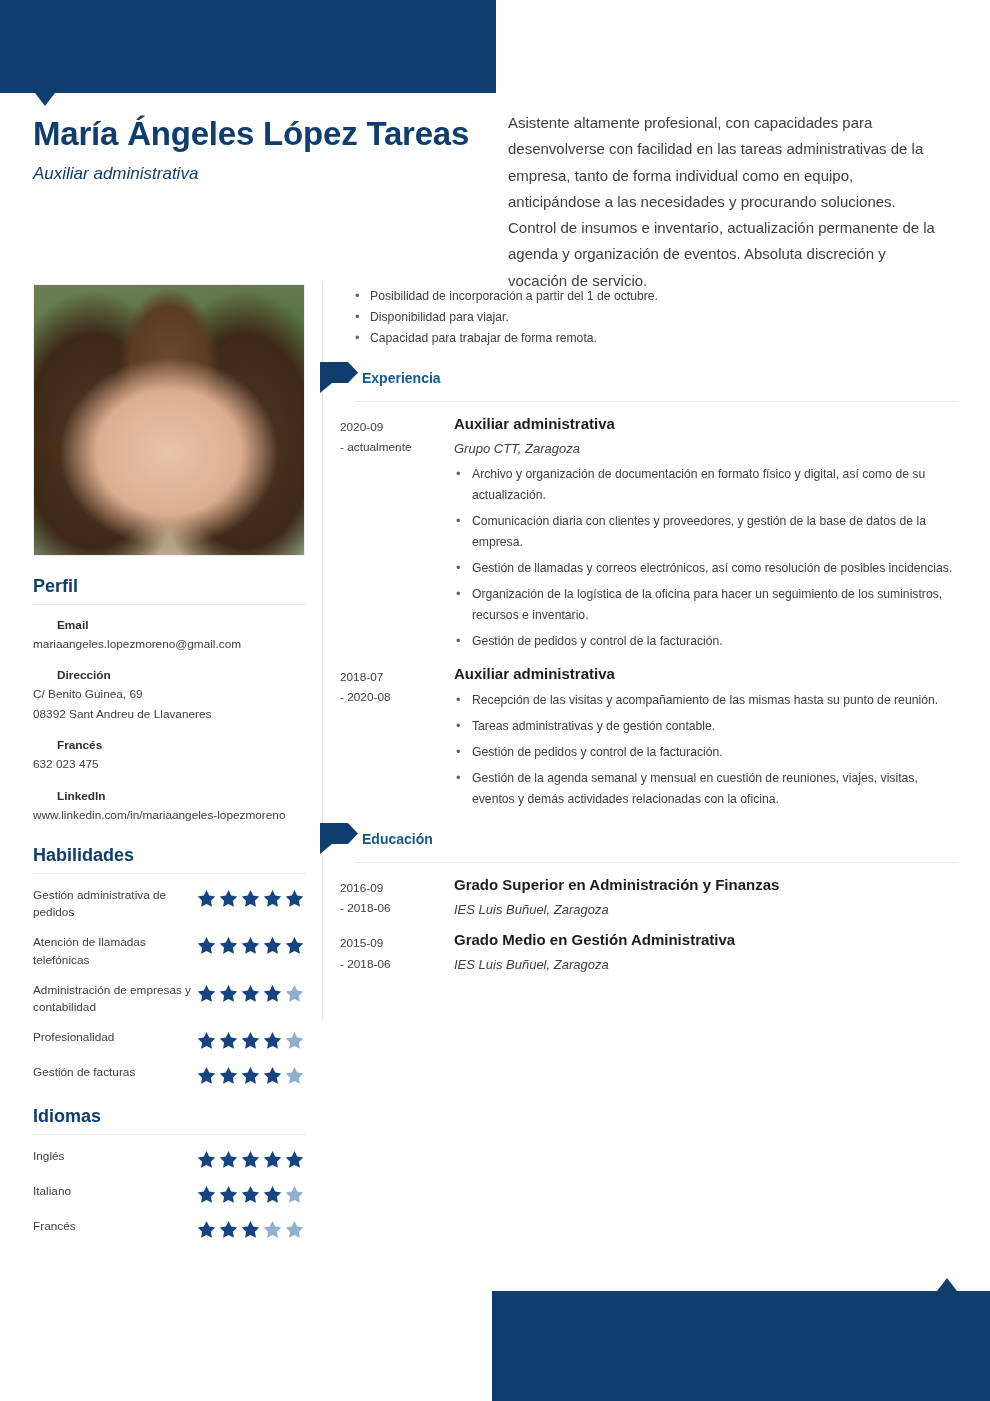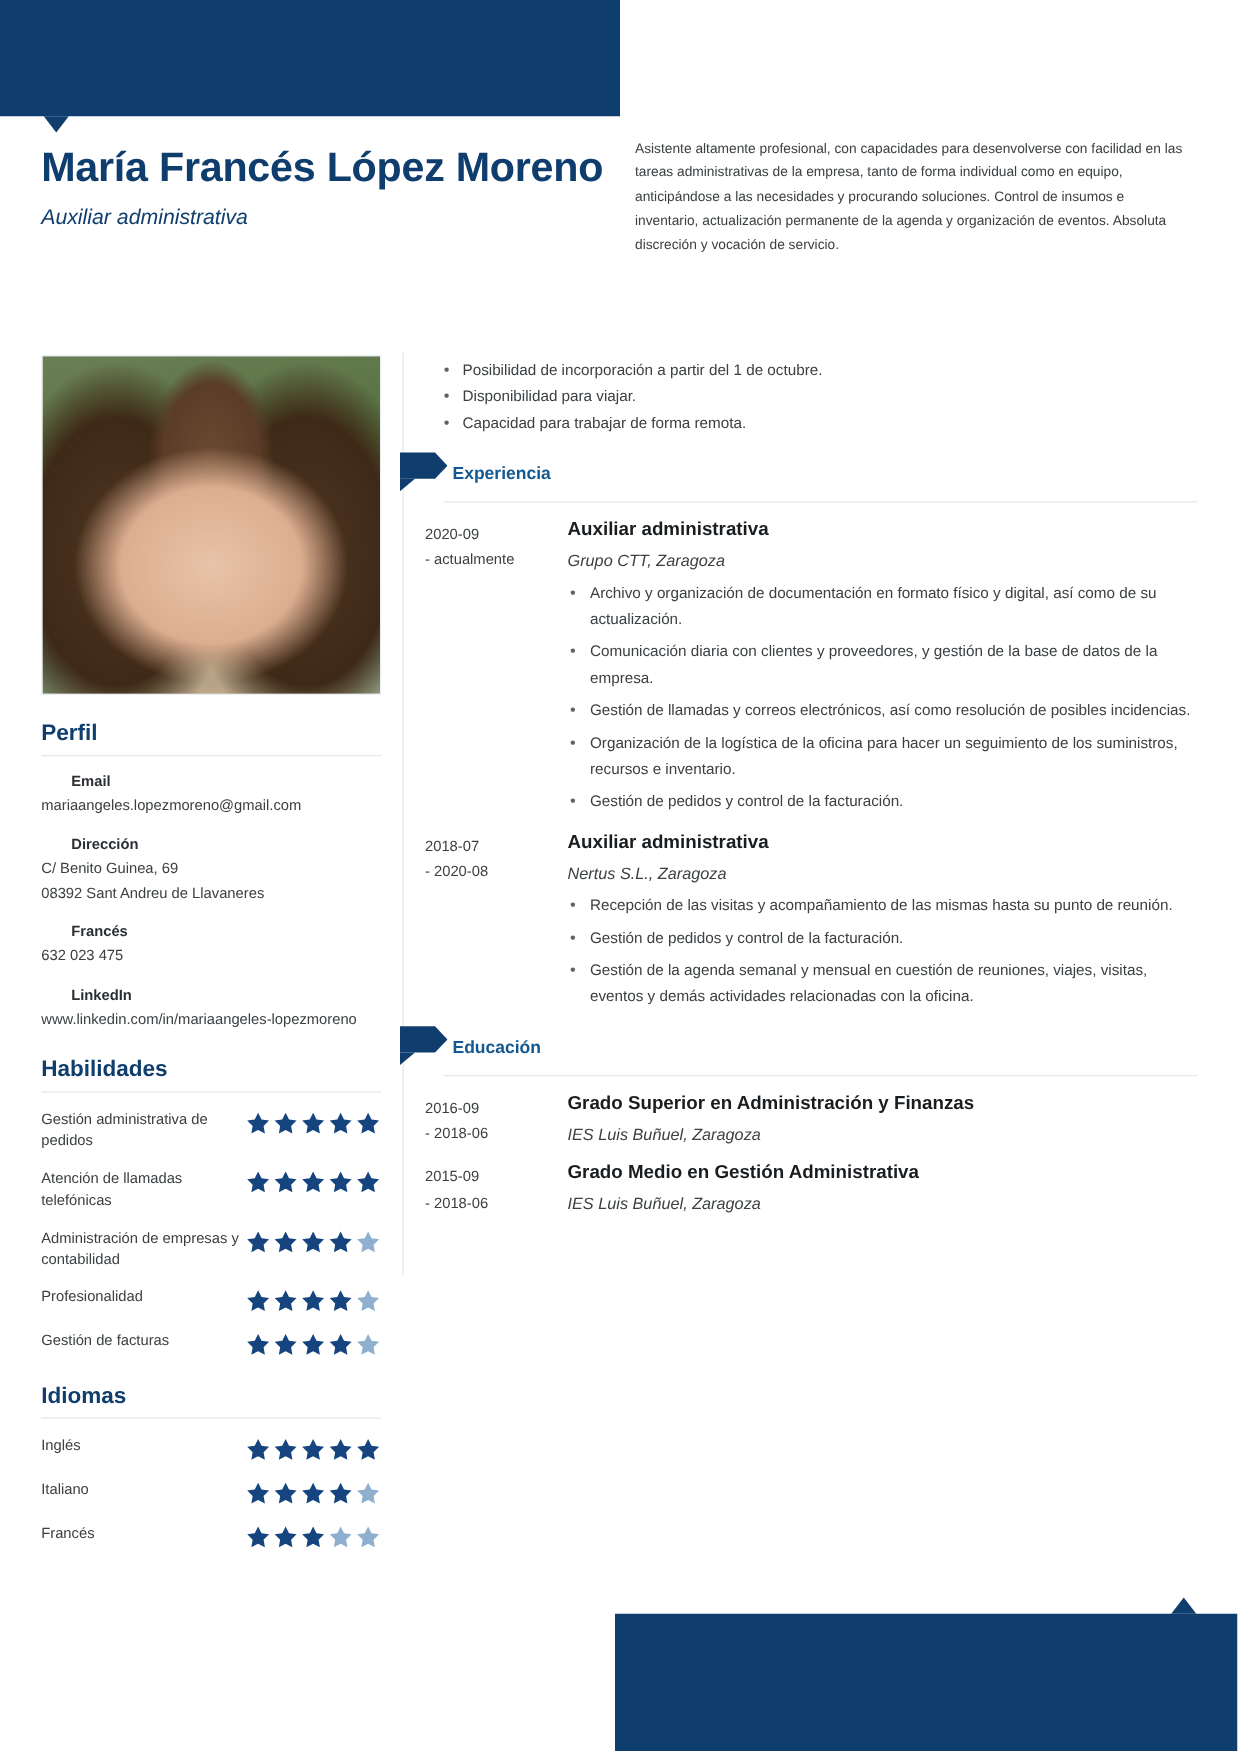--- a/index.html
+++ b/index.html
@@ -48,21 +48,21 @@
     line-height: 1.32; margin: 0; letter-spacing: -0.2px;
   }
   .cv-role {
     font-size: 17px; font-style: italic; color: #0e3d6e;
     margin: 8px 0 0 0; font-weight: normal;
   }
 
   
   .summary {
     position: absolute; left: 508px; top: 110px; width: 440px;
-    font-size: 11px; line-height: 1.75; color: #3c4043;
+    font-size: 15px; line-height: 1.75; color: #3c4043;
     text-align: left;
   }
 
   
   .v-divider {
     position: absolute; left: 322px; top: 282px;
     width: 1px; height: 738px; background: #e4e6e8;
   }
 
   
@@ -161,21 +161,21 @@
 </style>
 </head>
 <body>
 
 <div class="banner-top"></div>
 <div class="banner-top-notch"></div>
 <div class="banner-bottom"></div>
 <div class="banner-bottom-notch"></div>
 
 <div class="header">
-  <h1 class="cv-name">María Francés López Moreno</h1>
+  <h1 class="cv-name">María Ángeles López Tareas</h1>
   <div class="cv-role">Auxiliar administrativa</div>
 </div>
 
 <div class="summary">Asistente altamente profesional, con capacidades para desenvolverse con facilidad en las tareas administrativas de la empresa, tanto de forma individual como en equipo, anticipándose a las necesidades y procurando soluciones. Control de insumos e inventario, actualización permanente de la agenda y organización de eventos. Absoluta discreción y vocación de servicio.</div>
 
 <div class="v-divider"></div>
 
 <div class="sidebar">
   <div class="photo"></div>
 
@@ -486,23 +486,23 @@
               <li>Gestión de llamadas y correos electrónicos, así como resolución de posibles incidencias.</li>
               <li>Organización de la logística de la oficina para hacer un seguimiento de los suministros, recursos e inventario.</li>
               <li>Gestión de pedidos y control de la facturación.</li>
             </ul>
           </div>
         </div>
         <div class="entry">
           <div class="entry-dates">2018-07<br>- 2020-08</div>
           <div class="entry-body">
             <div class="entry-title">Auxiliar administrativa</div>
-            <div class="entry-org">Nertus S.L., Zaragoza</div>
             <ul class="entry-bullets">
               <li>Recepción de las visitas y acompañamiento de las mismas hasta su punto de reunión.</li>
+              <li>Tareas administrativas y de gestión contable.</li>
               <li>Gestión de pedidos y control de la facturación.</li>
               <li>Gestión de la agenda semanal y mensual en cuestión de reuniones, viajes, visitas, eventos y demás actividades relacionadas con la oficina.</li>
             </ul>
           </div>
         </div>
       </div>
   </div>
 
   <div class="section">
     <div class="section-head">

